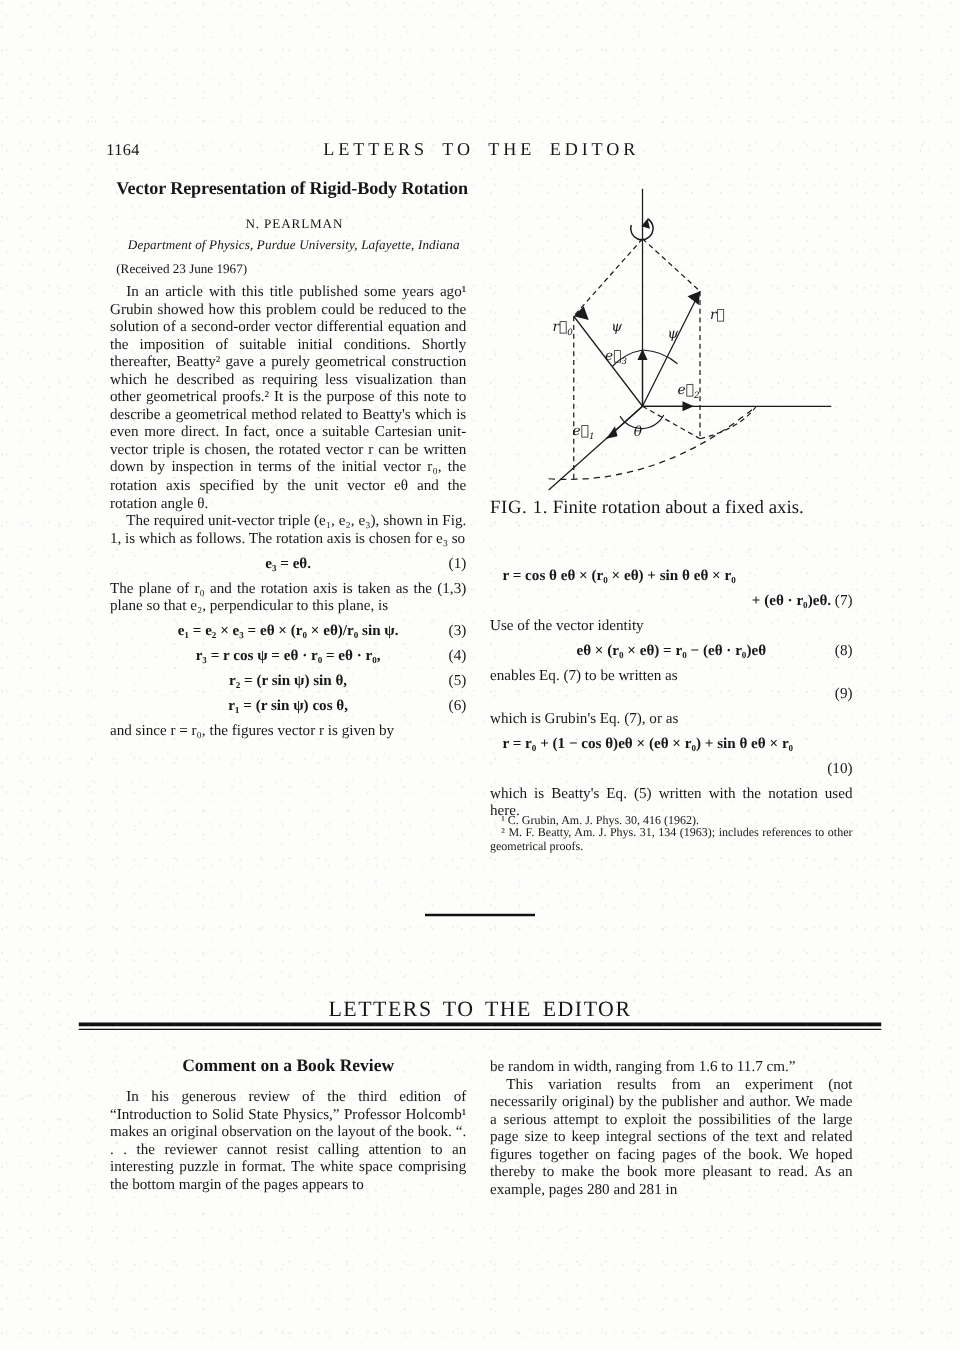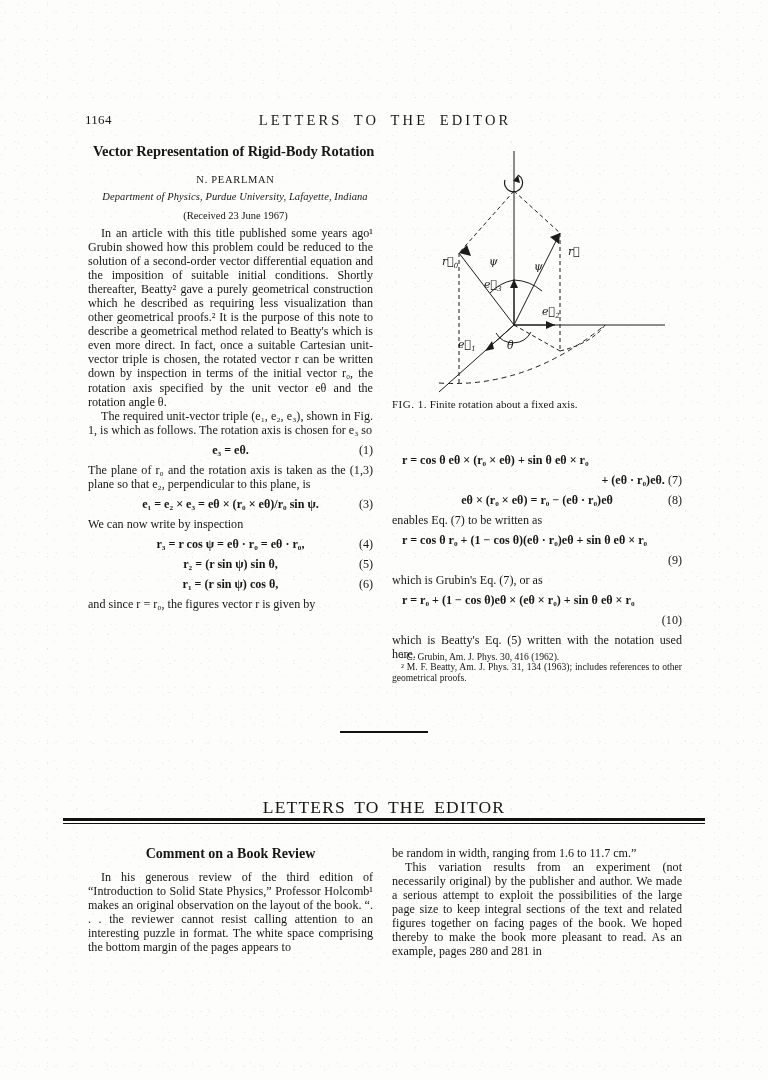--- a/index.html
+++ b/index.html
@@ -40,21 +40,21 @@
   }
   .byline{
     position:absolute; left:93px; top:174px; width:285px; text-align:center;
     font-size:10.5px; letter-spacing:.7px; font-variant:small-caps;
   }
   .affil{
     position:absolute; left:85px; top:191px; width:300px; text-align:center;
     font-size:10.5px; font-style:italic; letter-spacing:.1px;
   }
   .received{
-    position:absolute; left:93px; top:210px; width:285px; text-align:center;
+    position:absolute; left:93px; top:210px; width:285px; text-align:left;
     font-size:10.5px;
   }
 
   .col{ position:absolute; font-size:12.1px; line-height:14.05px; text-align:justify; }
   .col p{ margin:0; text-indent:13px; }
   .col p.noind{ text-indent:0; }
   #col-left-1 { left:88px; top:226px; width:285px; }
   #col-right-1{ left:392px; top:447px; width:290px; }
 
   .eq{
@@ -70,21 +70,21 @@
   .footnotes{
     position:absolute; left:392px; top:652px; width:290px;
     font-size:9.6px; line-height:10.4px; text-align:justify;
   }
   .footnotes p{ margin:0; text-indent:9px; }
 
   
   .figure{ position:absolute; left:392px; top:143px; width:295px; height:250px; }
   .figcap{
     position:absolute; left:392px; top:398px; width:295px;
-    font-size:11px; letter-spacing:.05px;
+    font-size:15px; letter-spacing:.05px;
   }
   .figcap .fw{ font-variant:small-caps; letter-spacing:.5px; }
 
   
   .shortrule{
     position:absolute; left:340px; top:731px; width:88px; height:0;
     border-top:2.4px solid #111;
   }
   .dblrule{ position:absolute; left:63px; top:818px; width:642px; }
   .dblrule i{ display:block; background:#101010; }
@@ -188,21 +188,20 @@
     <p>The required unit-vector triple (e₁, e₂, e₃), shown in Fig. 1, is which as follows. The rotation axis is chosen for e₃ so</p>
     <div class="eq">
       <span class="v">e₃ = eθ.</span>
       <span class="num">(1)</span>
     </div>
     <p class="noind">The plane of r₀ and the rotation axis is taken as the (1,3) plane so that e₂, perpendicular to this plane, is</p>
     <div class="eq">
       <span class="v">e₁ = e₂ × e₃ = eθ × (r₀ × eθ)/r₀ sin ψ.</span>
       <span class="num">(3)</span>
     </div>
-    <p class="noind">We can now write by inspection</p>
     <div class="eq">
       <span class="v">r₃ = r cos ψ = eθ · r₀ = eθ · r₀,</span>
       <span class="num">(4)</span>
     </div>
     <div class="eq">
       <span class="v">r₂ = (r sin ψ) sin θ,</span>
       <span class="num">(5)</span>
     </div>
     <div class="eq">
       <span class="v">r₁ = (r sin ψ) cos θ,</span>
@@ -212,28 +211,26 @@
   </div>
 
   <div class="col" id="col-right-1">
     <div class="eq left-ind">
       <span class="v">r = cos θ eθ × (r₀ × eθ) + sin θ eθ × r₀</span>
     </div>
     <div class="eq-cont">
       <span class="v">+ (eθ · r₀)eθ.</span>
       <span>(7)</span>
     </div>
+    <p class="noind">Use of the vector identity</p>
     <div class="eq">
       <span class="v">eθ × (r₀ × eθ) = r₀ − (eθ · r₀)eθ</span>
       <span class="num">(8)</span>
     </div>
     <p class="noind">enables Eq. (7) to be written as</p>
-    <div class="eq left-ind">
-      <span class="v">r = cos θ r₀ + (1 − cos θ)(eθ · r₀)eθ + sin θ eθ × r₀</span>
-    </div>
     <div class="eq-num-line">
       <span>(9)</span>
     </div>
     <p class="noind">which is Grubin's Eq. (7), or as</p>
     <div class="eq left-ind">
       <span class="v">r = r₀ + (1 − cos θ)eθ × (eθ × r₀) + sin θ eθ × r₀</span>
     </div>
     <div class="eq-num-line">
       <span>(10)</span>
     </div>

